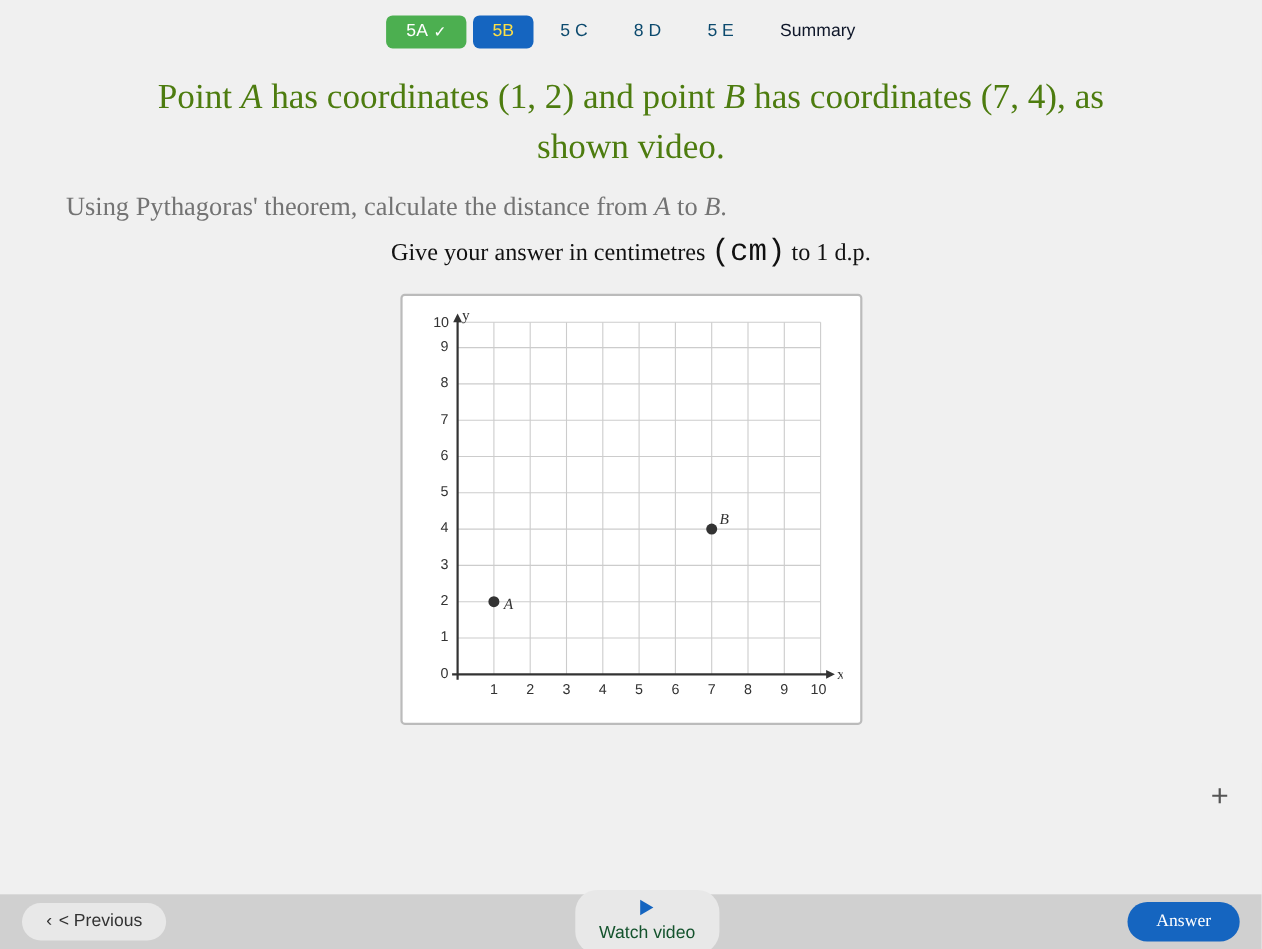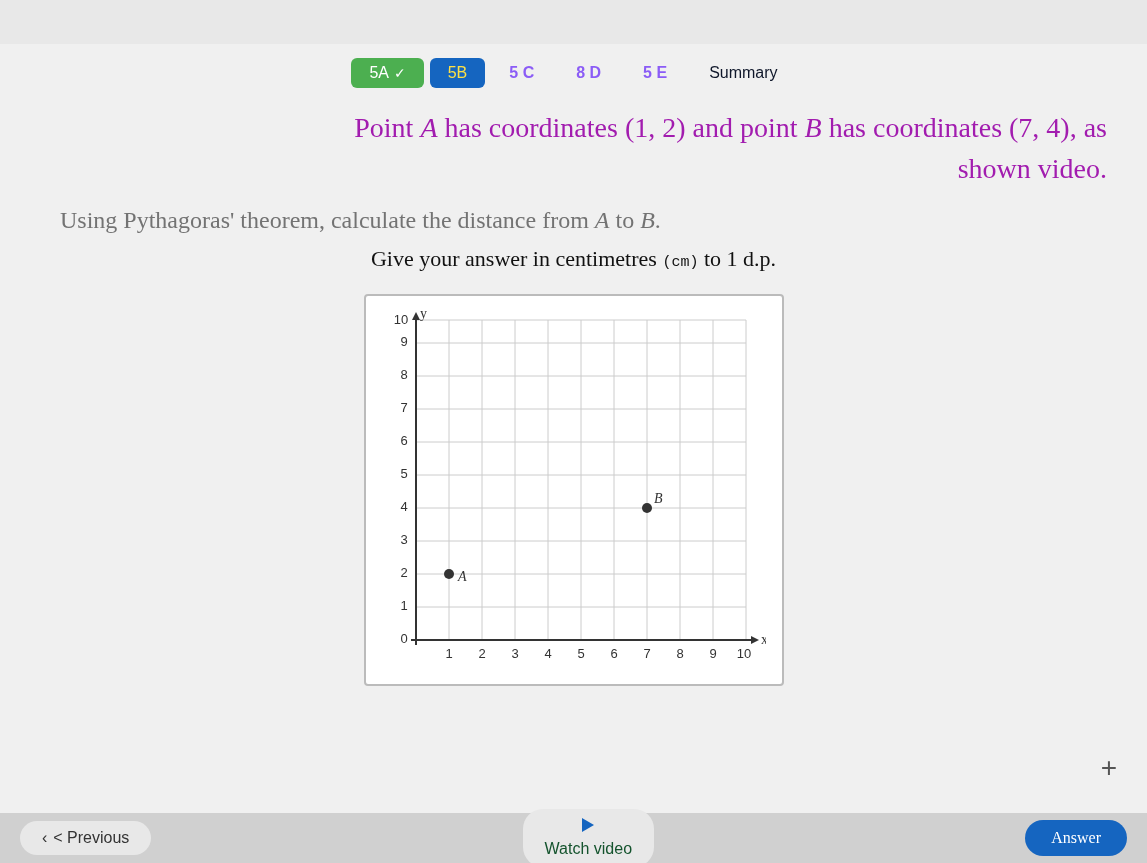--- a/index.html
+++ b/index.html
@@ -21,21 +21,20 @@
     }
 
     
     .tab-bar {
       display: flex;
       align-items: center;
       justify-content: center;
       padding: 14px 0 10px 0;
       gap: 6px;
       background: #f0f0f0;
-      margin-top: 44px;
     }
 
     .tab {
       padding: 6px 18px;
       border-radius: 6px;
       font-size: 16px;
       font-family: Arial, sans-serif;
       cursor: pointer;
       font-weight: 500;
     }
@@ -48,43 +47,43 @@
       gap: 5px;
     }
 
     .tab-5b {
       background: #1565c0;
       color: #fde047;
     }
 
     .tab-inactive {
       background: transparent;
-      color: #8b5cf6;
-      font-weight: bold;
+      color: #0c4a6e;
+      font-weight: normal;
     }
 
     .tab-summary {
       background: transparent;
       color: #0f172a;
       font-weight: normal;
     }
 
     
     .question-area {
       padding: 10px 40px 0 40px;
       text-align: center;
     }
 
     .question-main {
-      font-size: 28px;
+      font-size: 32px;
       font-family: 'Georgia', serif;
-      color: #a21caf;
+      color: #4d7c0f;
       line-height: 1.45;
       margin-bottom: 18px;
-      text-align: right;
+      text-align: center;
     }
 
     .question-sub {
       font-size: 24px;
       font-family: 'Georgia', serif;
       color: #737373;
       text-align: left;
       margin-left: 20px;
       margin-bottom: 12px;
     }
@@ -213,21 +212,21 @@
 
   <div class="question-area">
     <div class="question-main">
       <span>Point <i>A</i> has coordinates (1, 2) and point <i>B</i> has coordinates (7, 4), as</span><br>
       <span>shown video.</span>
     </div>
     <div class="question-sub">
       <span>Using Pythagoras' theorem, calculate the distance from <i>A</i> to <i>B</i>.</span>
     </div>
     <div class="question-give">
-      <span>Give your answer in centimetres <span style="font-family: 'Courier New', monospace; font-size: 15px;">(cm)</span> to 1 d.p.</span>
+      <span>Give your answer in centimetres <span style="font-family: 'Courier New', monospace; font-size: 28px;">(cm)</span> to 1 d.p.</span>
     </div>
   </div>
 
   <div class="graph-wrapper">
     <div class="graph-box">
       <svg class="graph-svg" width="390" height="360" viewBox="0 0 390 360">
 
         <line x1="73" y1="10" x2="73" y2="330" stroke="#ccc" stroke-width="1"></line>
         <line x1="106" y1="10" x2="106" y2="330" stroke="#ccc" stroke-width="1"></line>
         <line x1="139" y1="10" x2="139" y2="330" stroke="#ccc" stroke-width="1"></line>

